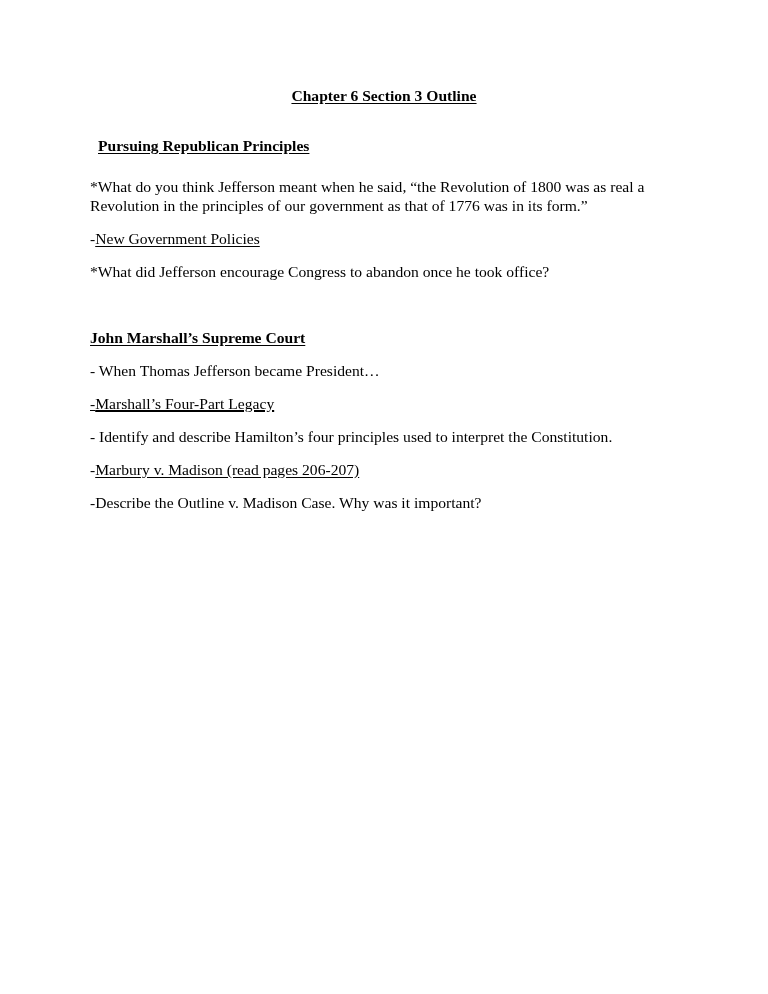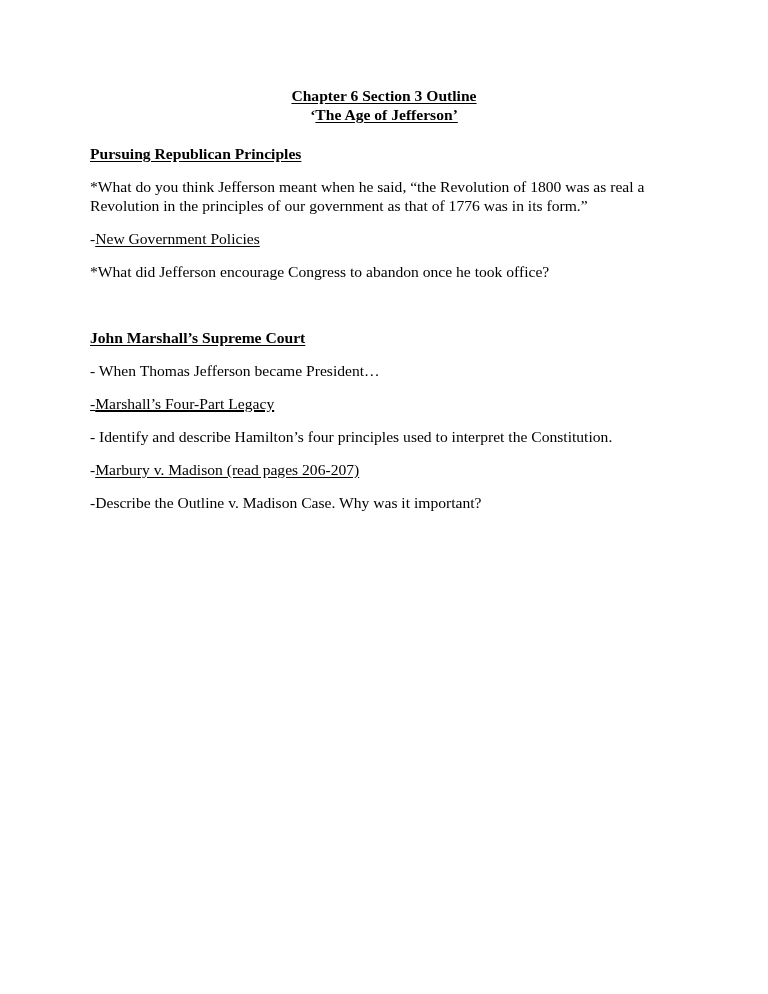--- a/index.html
+++ b/index.html
@@ -12,25 +12,22 @@
   .b { font-weight: bold; }
 </style>
 </head>
 <body>
 
 <div class="page">
 
   <div class="line center" style="top:86px;">
     <span class="u">Chapter 6 Section 3 Outline</span>
   </div>
-  <div class="line center" style="top:105px;">
-    <span>‘</span><span class="u">The Age of Jefferson’</span>
-  </div>
 
-  <div class="line b" style="top:144px;">
+  <div class="line b" style="top:136px;margin-left:8px;">
     <span class="u">Pursuing Republican Principles</span>
   </div>
 
   <div class="line" style="top:177px;">*What do you think Jefferson meant when he said, “the Revolution of 1800 was as real a</div>
   <div class="line" style="top:196px;">Revolution in the principles of our government as that of 1776 was in its form.”</div>
 
   <div class="line" style="top:229px;">
     <span>-</span><span class="u">New Government Policies</span>
   </div>
 

